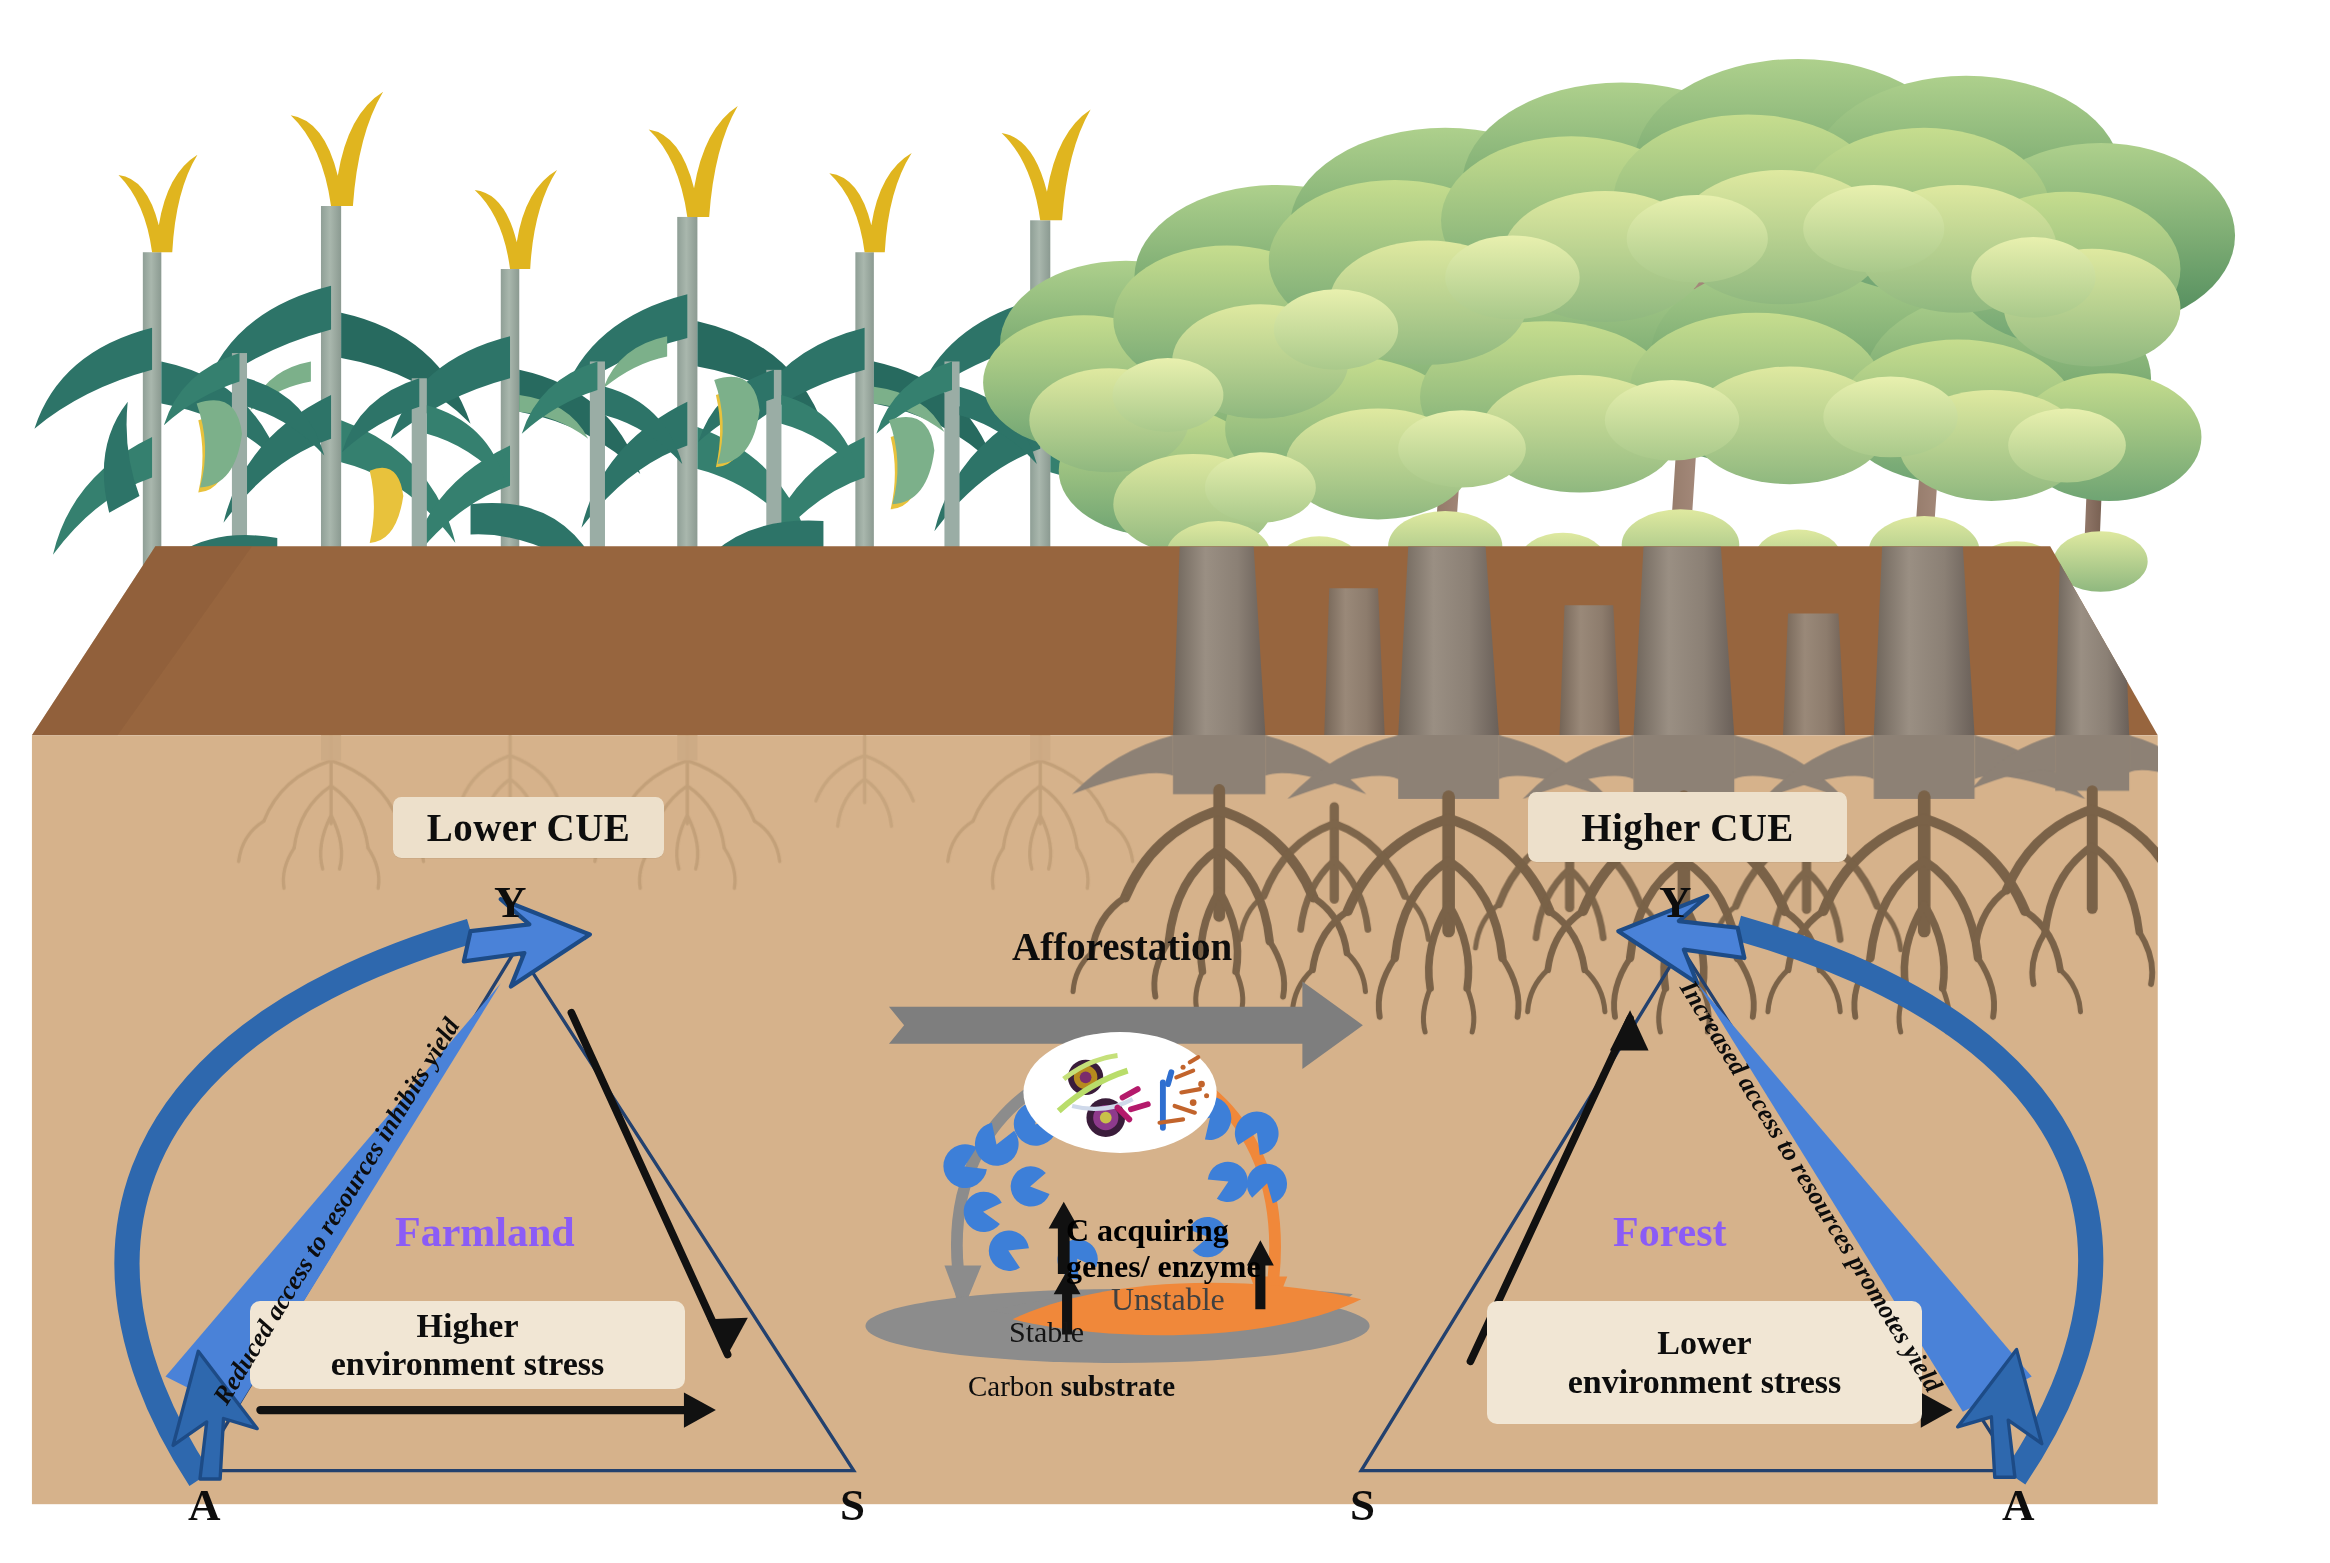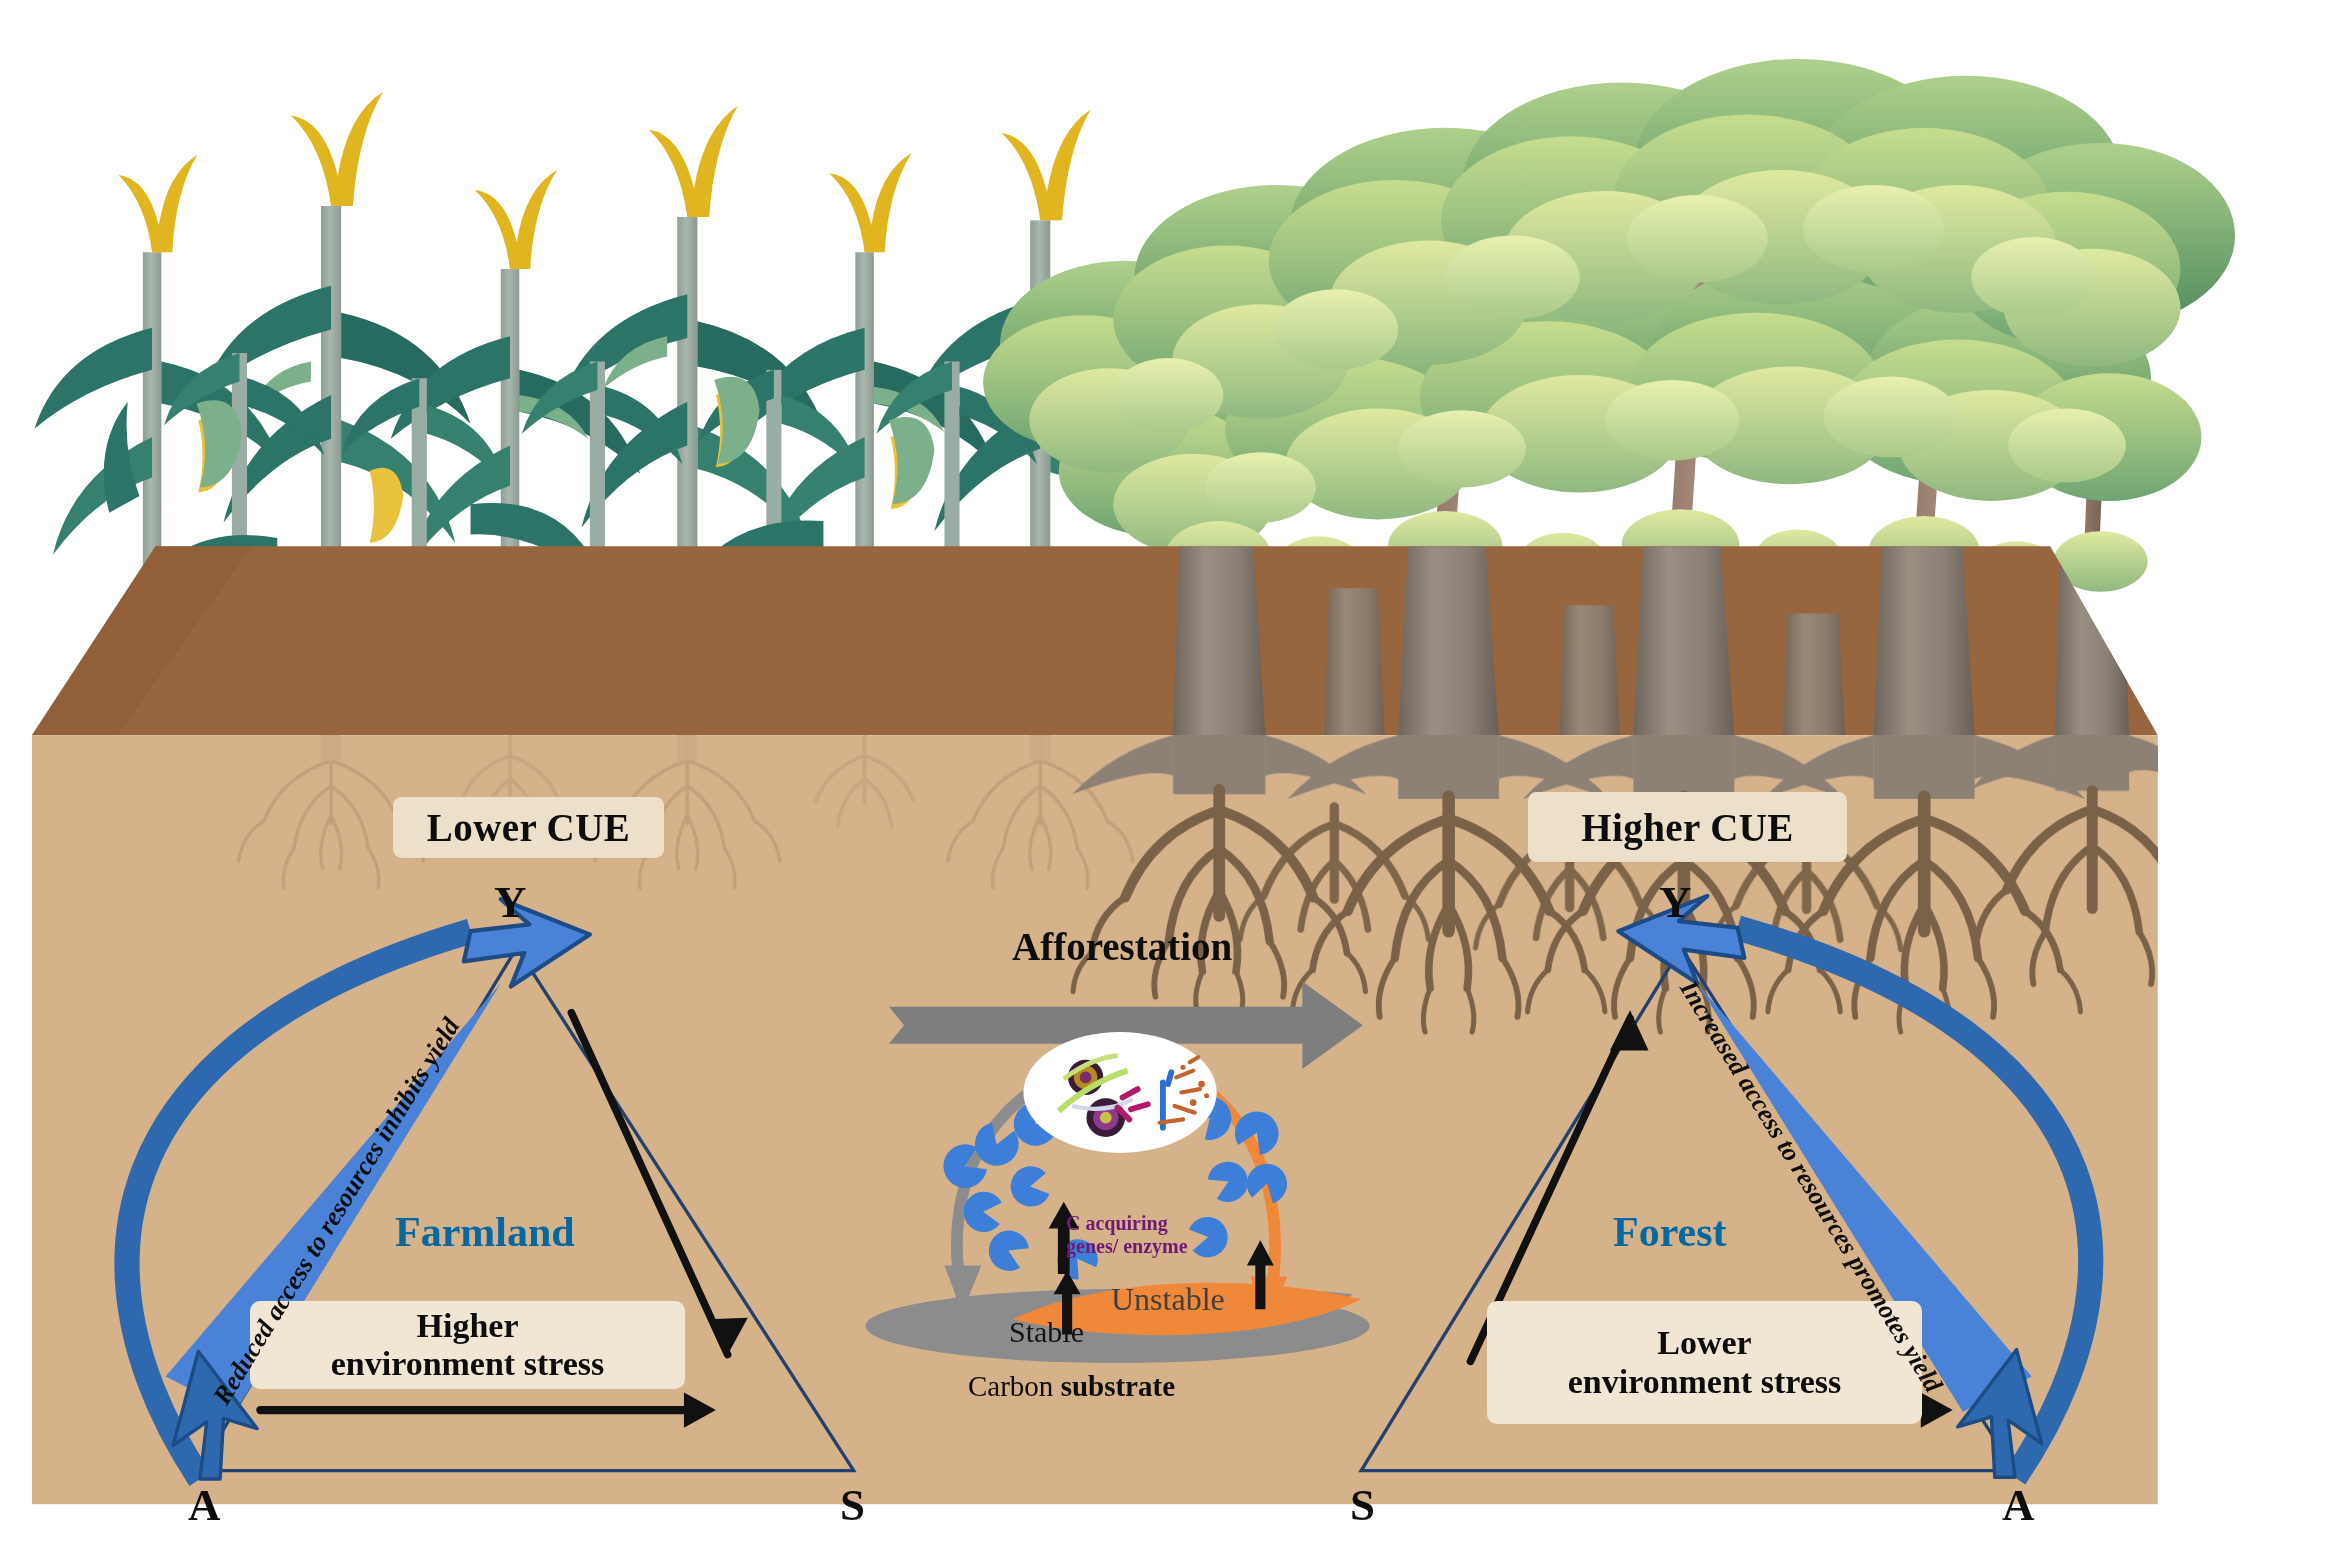--- a/index.html
+++ b/index.html
@@ -16,27 +16,27 @@
     display:flex; align-items:center; justify-content:center;
     font-size:39px; font-weight:bold; color:#0d0d0d; letter-spacing:0.4px;
     box-shadow:0 0.8px 0 rgba(0,0,0,.06);
   }
   .stress-box {
     position:absolute; background:#f1e6d4; border-radius:10px;
     display:flex; flex-direction:column; align-items:center; justify-content:center;
     font-size:34px; font-weight:bold; color:#0d0d0d; line-height:1.12; text-align:center;
   }
   .vertex { position:absolute; font-size:45px; font-weight:bold; color:#0d0d0d; }
-  .biome { position:absolute; font-size:42px; font-weight:bold; color:#0369a1; }
+  .biome { position:absolute; font-size:42px; font-weight:bold; color:#8b5cf6; }
   .afforest { position:absolute; font-size:39px; font-weight:bold; color:#0d0d0d; }
   .rot-lbl {
     position:absolute; font-size:26px; font-weight:bold; color:#0d0d0d;
     transform-origin:0 50%; white-space:nowrap; font-style:italic;
   }
-  .center-txt { position:absolute; font-size:20px; font-weight:bold; color:#701a75; text-align:center; line-height:1.14; }
+  .center-txt { position:absolute; font-size:32px; font-weight:bold; color:#000000; text-align:center; line-height:1.14; }
   .sub-txt { position:absolute; font-size:29px; color:#0d0d0d; }
   .sub-txt b { font-weight:bold; }
   .stable-txt { position:absolute; font-size:30px; color:#141414; }
   .unstable-txt { position:absolute; font-size:32px; color:#404040; }
 </style>
 </head>
 <body>
 
 <div class="stage">
 

